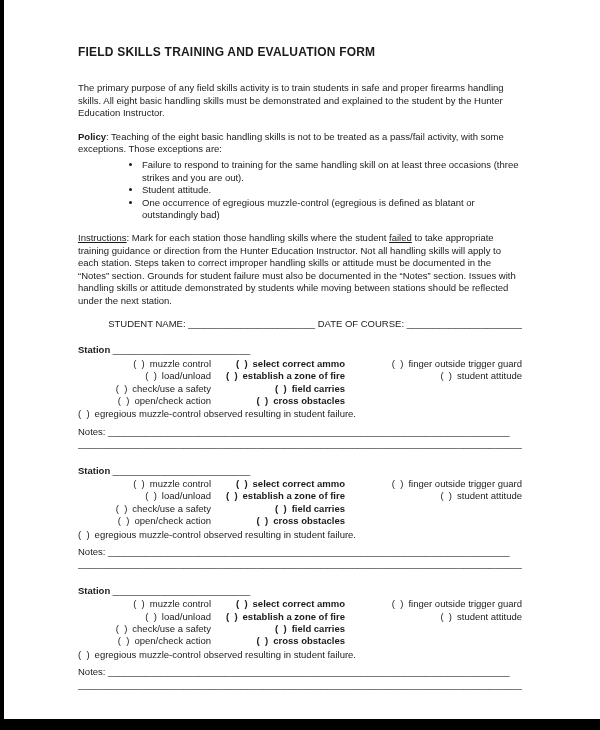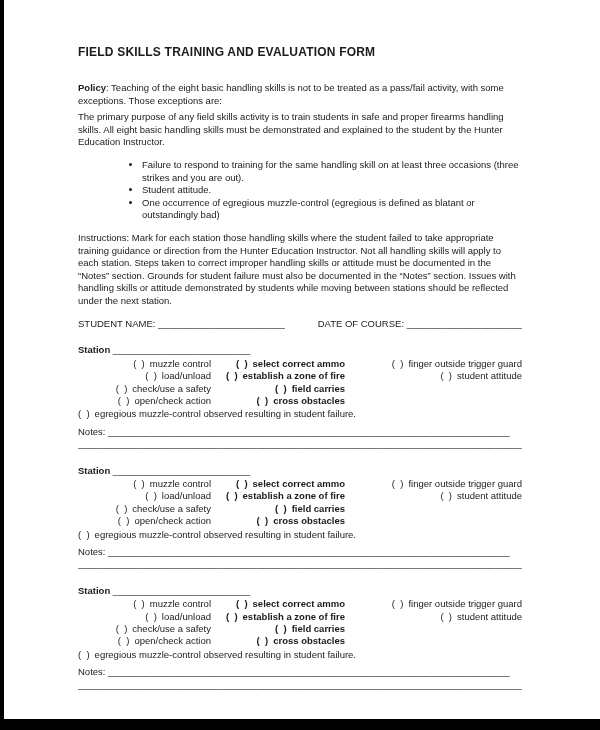--- a/index.html
+++ b/index.html
@@ -14,26 +14,26 @@
   .corner-tl   { position:absolute; left:0; top:0; width:15px; height:9px; background:#000; }
   .page {
     position:absolute; left:4px; top:0; right:0; bottom:11px;
     background:#fff; padding:46px 78px 0 74px; overflow:hidden;
   }
   .title { font-size:12px; font-weight:bold; margin-bottom:24px; letter-spacing:.2px; }
   .para { margin-bottom:11px; }
   .policy { margin-bottom:4px; }
   .bullets { margin:0 0 11px 0; padding-left:64px; }
   .bullets li { margin:0; }
-  .u { }
+  .u { text-decoration:underline; }
   .line { white-space:nowrap; overflow:hidden; }
   .blank { letter-spacing:0; }
   .row-student { margin-bottom:13px; }
   .row-instructor { margin-bottom:2px; }
-  .field-left { display:inline-block; width:237px; }
+  .field-left { display:inline-block; width:237px;text-align:right; }
   .station { margin-top:14px; }
   .cols { display:flex; margin-top:1px; }
   .col { display:flex; flex-direction:column;align-items:flex-end; }
   .c1 { width:133px; }
   .c2 { width:134px;font-weight:bold; }
   .c3 { flex:1; }
   .cb-item { white-space:nowrap; overflow:hidden; }
   .cb { white-space:pre; margin-right:5px; }
   .egregious { margin-top:1px; }
   .notes { margin-top:5px; }
@@ -42,23 +42,23 @@
 <body>
 
 <div class="corner-tl"></div>
 <div class="edge-left"></div>
 <div class="edge-bottom"></div>
 
 <div class="page">
 
   <h1 class="title">FIELD SKILLS TRAINING AND EVALUATION FORM</h1>
 
+  <p class="para">The primary purpose of any field skills activity is to train students in safe and proper firearms handling skills. All eight basic handling skills must be demonstrated and explained to the student by the Hunter Education Instructor.</p>
+
   <p class="para policy"><b>Policy</b><span>: Teaching of the eight basic handling skills is not to be treated as a pass/fail activity, with some exceptions.  Those exceptions are:</span></p>
-
-  <p class="para">The primary purpose of any field skills activity is to train students in safe and proper firearms handling skills. All eight basic handling skills must be demonstrated and explained to the student by the Hunter Education Instructor.</p>
 
   <ul class="bullets">
     <li>Failure to respond to training for the same handling skill on at least three occasions (three strikes and you are out).</li>
     <li>Student attitude.</li>
     <li>One occurrence of egregious muzzle-control (egregious is defined as blatant or outstandingly bad)</li>
   </ul>
 
   <p class="para"><span class="u">Instructions</span><span>: Mark for each station those handling skills where the student </span><span class="u">failed</span><span> to take appropriate training guidance or direction from the Hunter Education Instructor. Not all handling skills will apply to each station.  Steps taken to correct improper handling skills or attitude must be documented in the “Notes” section. Grounds for student failure must also be documented in the “Notes” section. Issues with handling skills or attitude demonstrated by students while moving between stations should be reflected under the next station.</span></p>
 
   <div class="line row-student">

